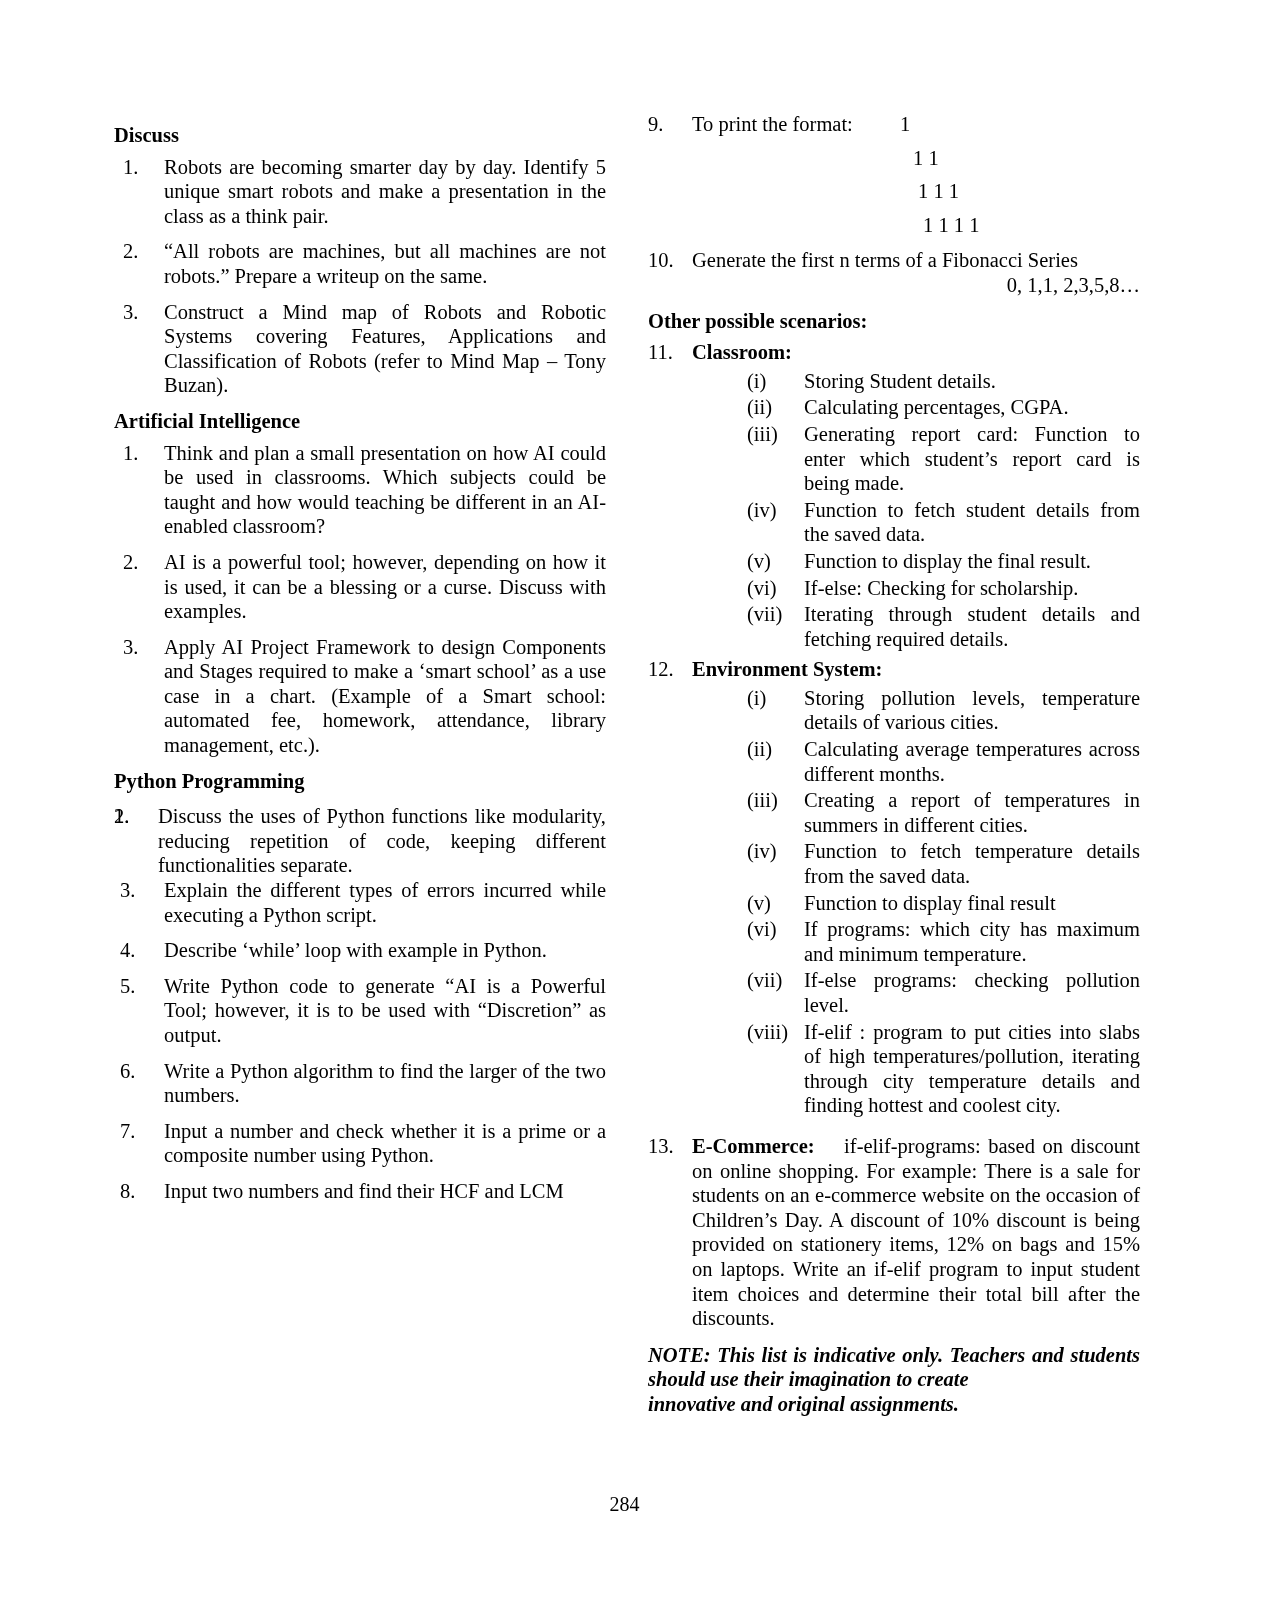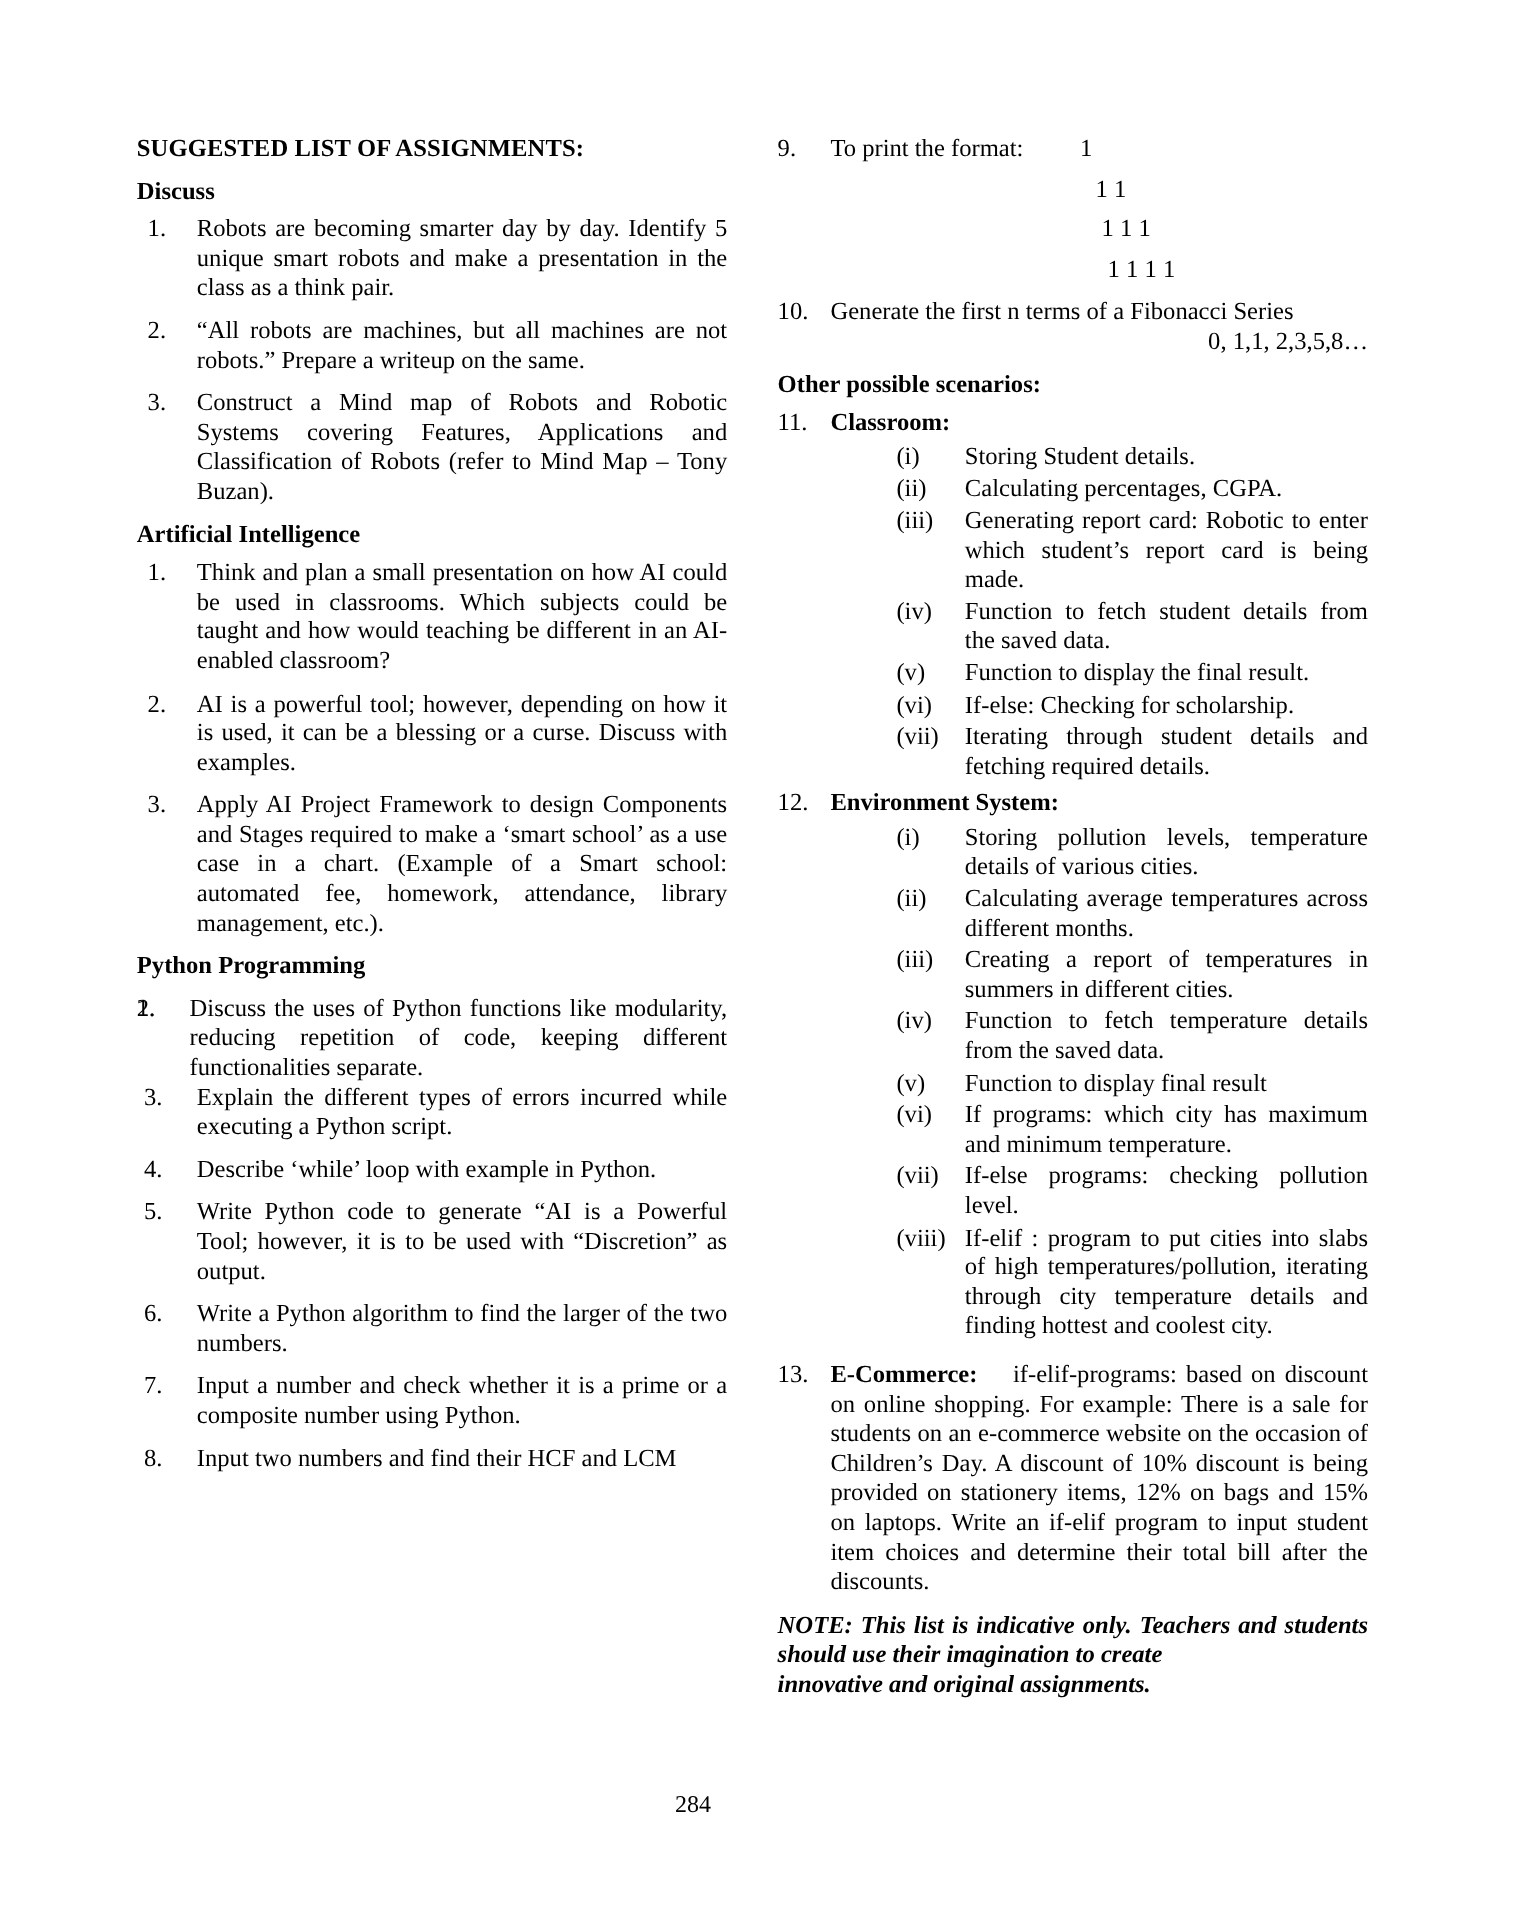--- a/index.html
+++ b/index.html
@@ -131,31 +131,31 @@
   .note .lastline { display: block; text-align: left; }
 
   .page-number {
     position: absolute;
     left: 0;
     top: 1492px;
     width: 1155px;
     text-align: center;
     font-size: 20px;
     line-height: 24px;
+    padding-left: 47px;
   }
   .inline-label { font-weight: bold; }
 </style>
 </head>
 <body>
 
 <div class="page">
 
   <div class="col col-left">
 
-    <h1 class="doc-title">SUGGESTED LIST OF ASSIGNMENTS:</h1>
 
 
     <div class="section-head">Discuss</div>
 
     <ol class="num">
       <li>
         <span class="mk">1.</span>
         <span>Robots are becoming smarter day by day. Identify 5 unique smart robots and make a presentation in the class as a think pair.</span>
       </li>
       <li>
@@ -259,21 +259,21 @@
           <li>
             <span class="mk">(i)</span>
             <span class="last-line-left">Storing Student details.</span>
           </li>
           <li>
             <span class="mk">(ii)</span>
             <span class="last-line-left">Calculating percentages, CGPA.</span>
           </li>
           <li>
             <span class="mk">(iii)</span>
-            <span>Generating report card: Robotic to enter which student’s report card is being made.</span>
+            <span>Generating report card: Function to enter which student’s report card is being made.</span>
           </li>
           <li>
             <span class="mk">(iv)</span>
             <span>Function to fetch student details from the saved data.</span>
           </li>
           <li>
             <span class="mk">(v)</span>
             <span class="last-line-left">Function to display the final result.</span>
           </li>
           <li>

